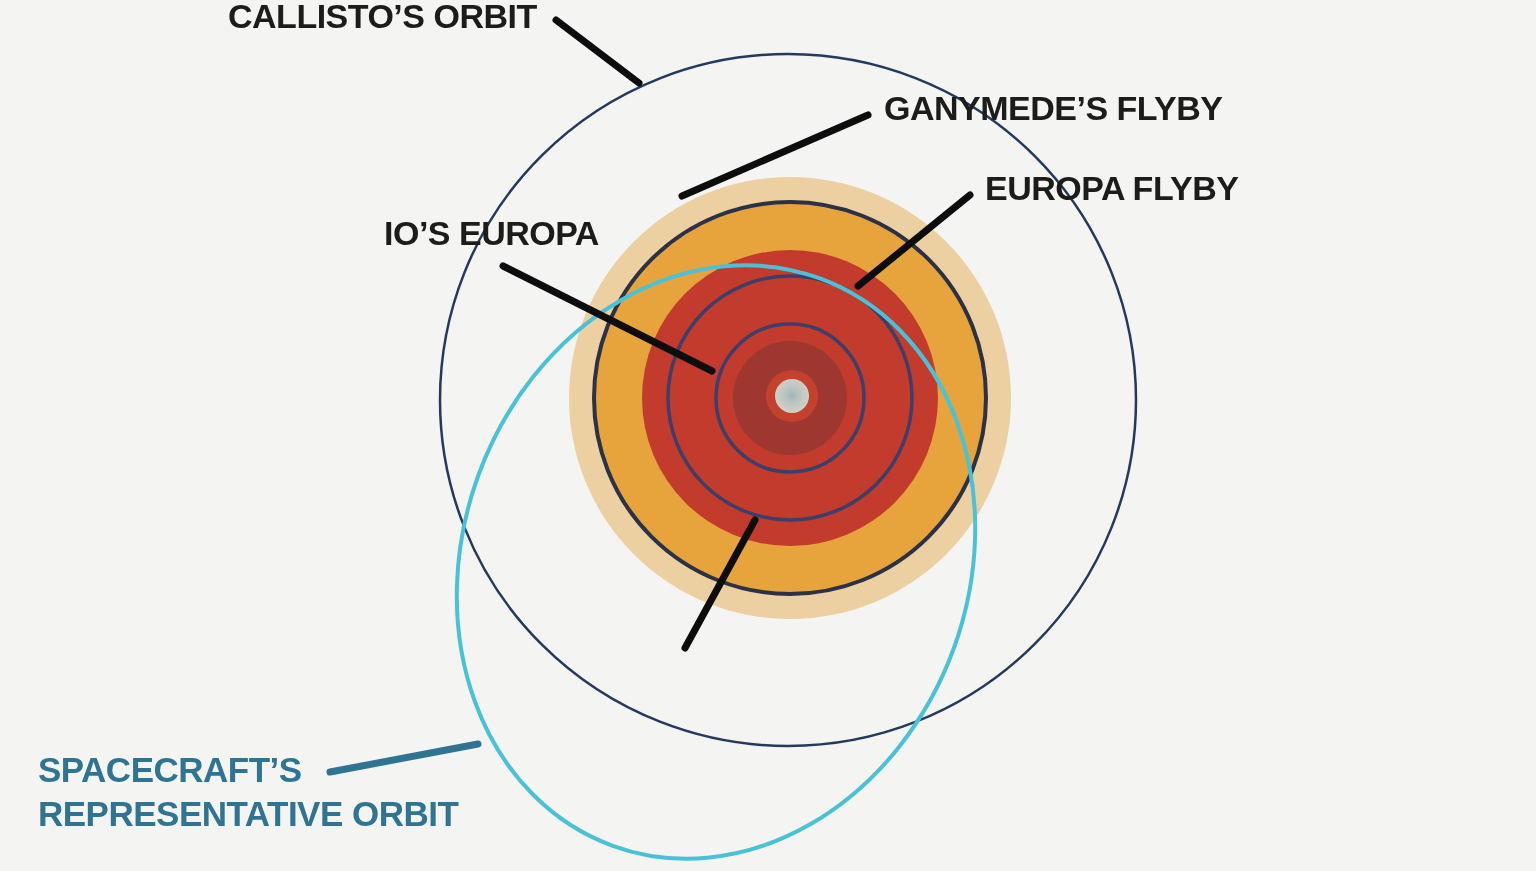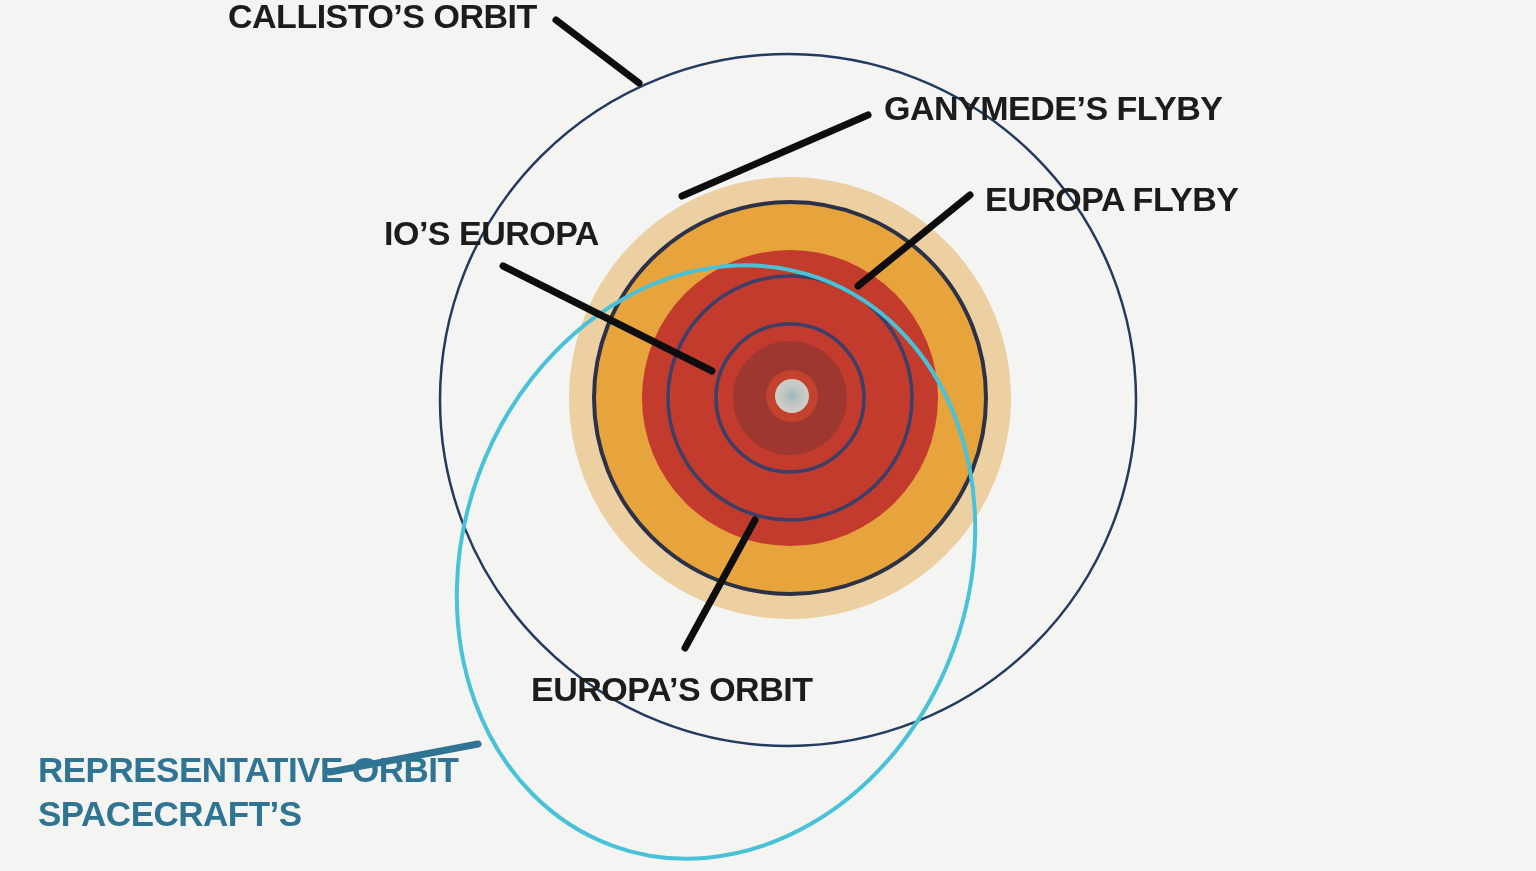--- a/index.html
+++ b/index.html
@@ -80,24 +80,23 @@
     <line x1="970" y1="195" x2="858" y2="286" stroke-width="7" stroke-linecap="round" stroke="#0d0d0d"></line>
     <line x1="503" y1="266" x2="712" y2="371" stroke-width="7" stroke-linecap="round" stroke="#0d0d0d"></line>
     <line x1="755" y1="520" x2="685" y2="648" stroke-width="7" stroke-linecap="round" stroke="#0d0d0d"></line>
     <line x1="330" y1="772" x2="478" y2="744" stroke-width="7" stroke-linecap="round" stroke="#2f7493"></line>
   </svg>
 
   <div class="label" style="left:228px; top:-2px;">CALLISTO’S ORBIT</div>
 
   <div class="label" style="left:884px; top:90px;">GANYMEDE’S FLYBY</div>
 
-  <div class="label" style="left:985px; top:170px;margin-top:11px;">EUROPA FLYBY</div>
+  <div class="label" style="left:985px; top:170px;">EUROPA FLYBY</div>
 
   <div class="label" style="left:384px; top:215px;">IO’S EUROPA</div>
 
-  <div class="label" style="left:531px; top:671px;">EUROPA’S ORBIT</div>
 
   <div class="label label-teal" style="left:38px; top:748px;">
+    <div>SPACECRAFT’S</div>
     <div>REPRESENTATIVE ORBIT</div>
-    <div>SPACECRAFT’S</div>
   </div>
 
 </div>
 
 </body></html>

